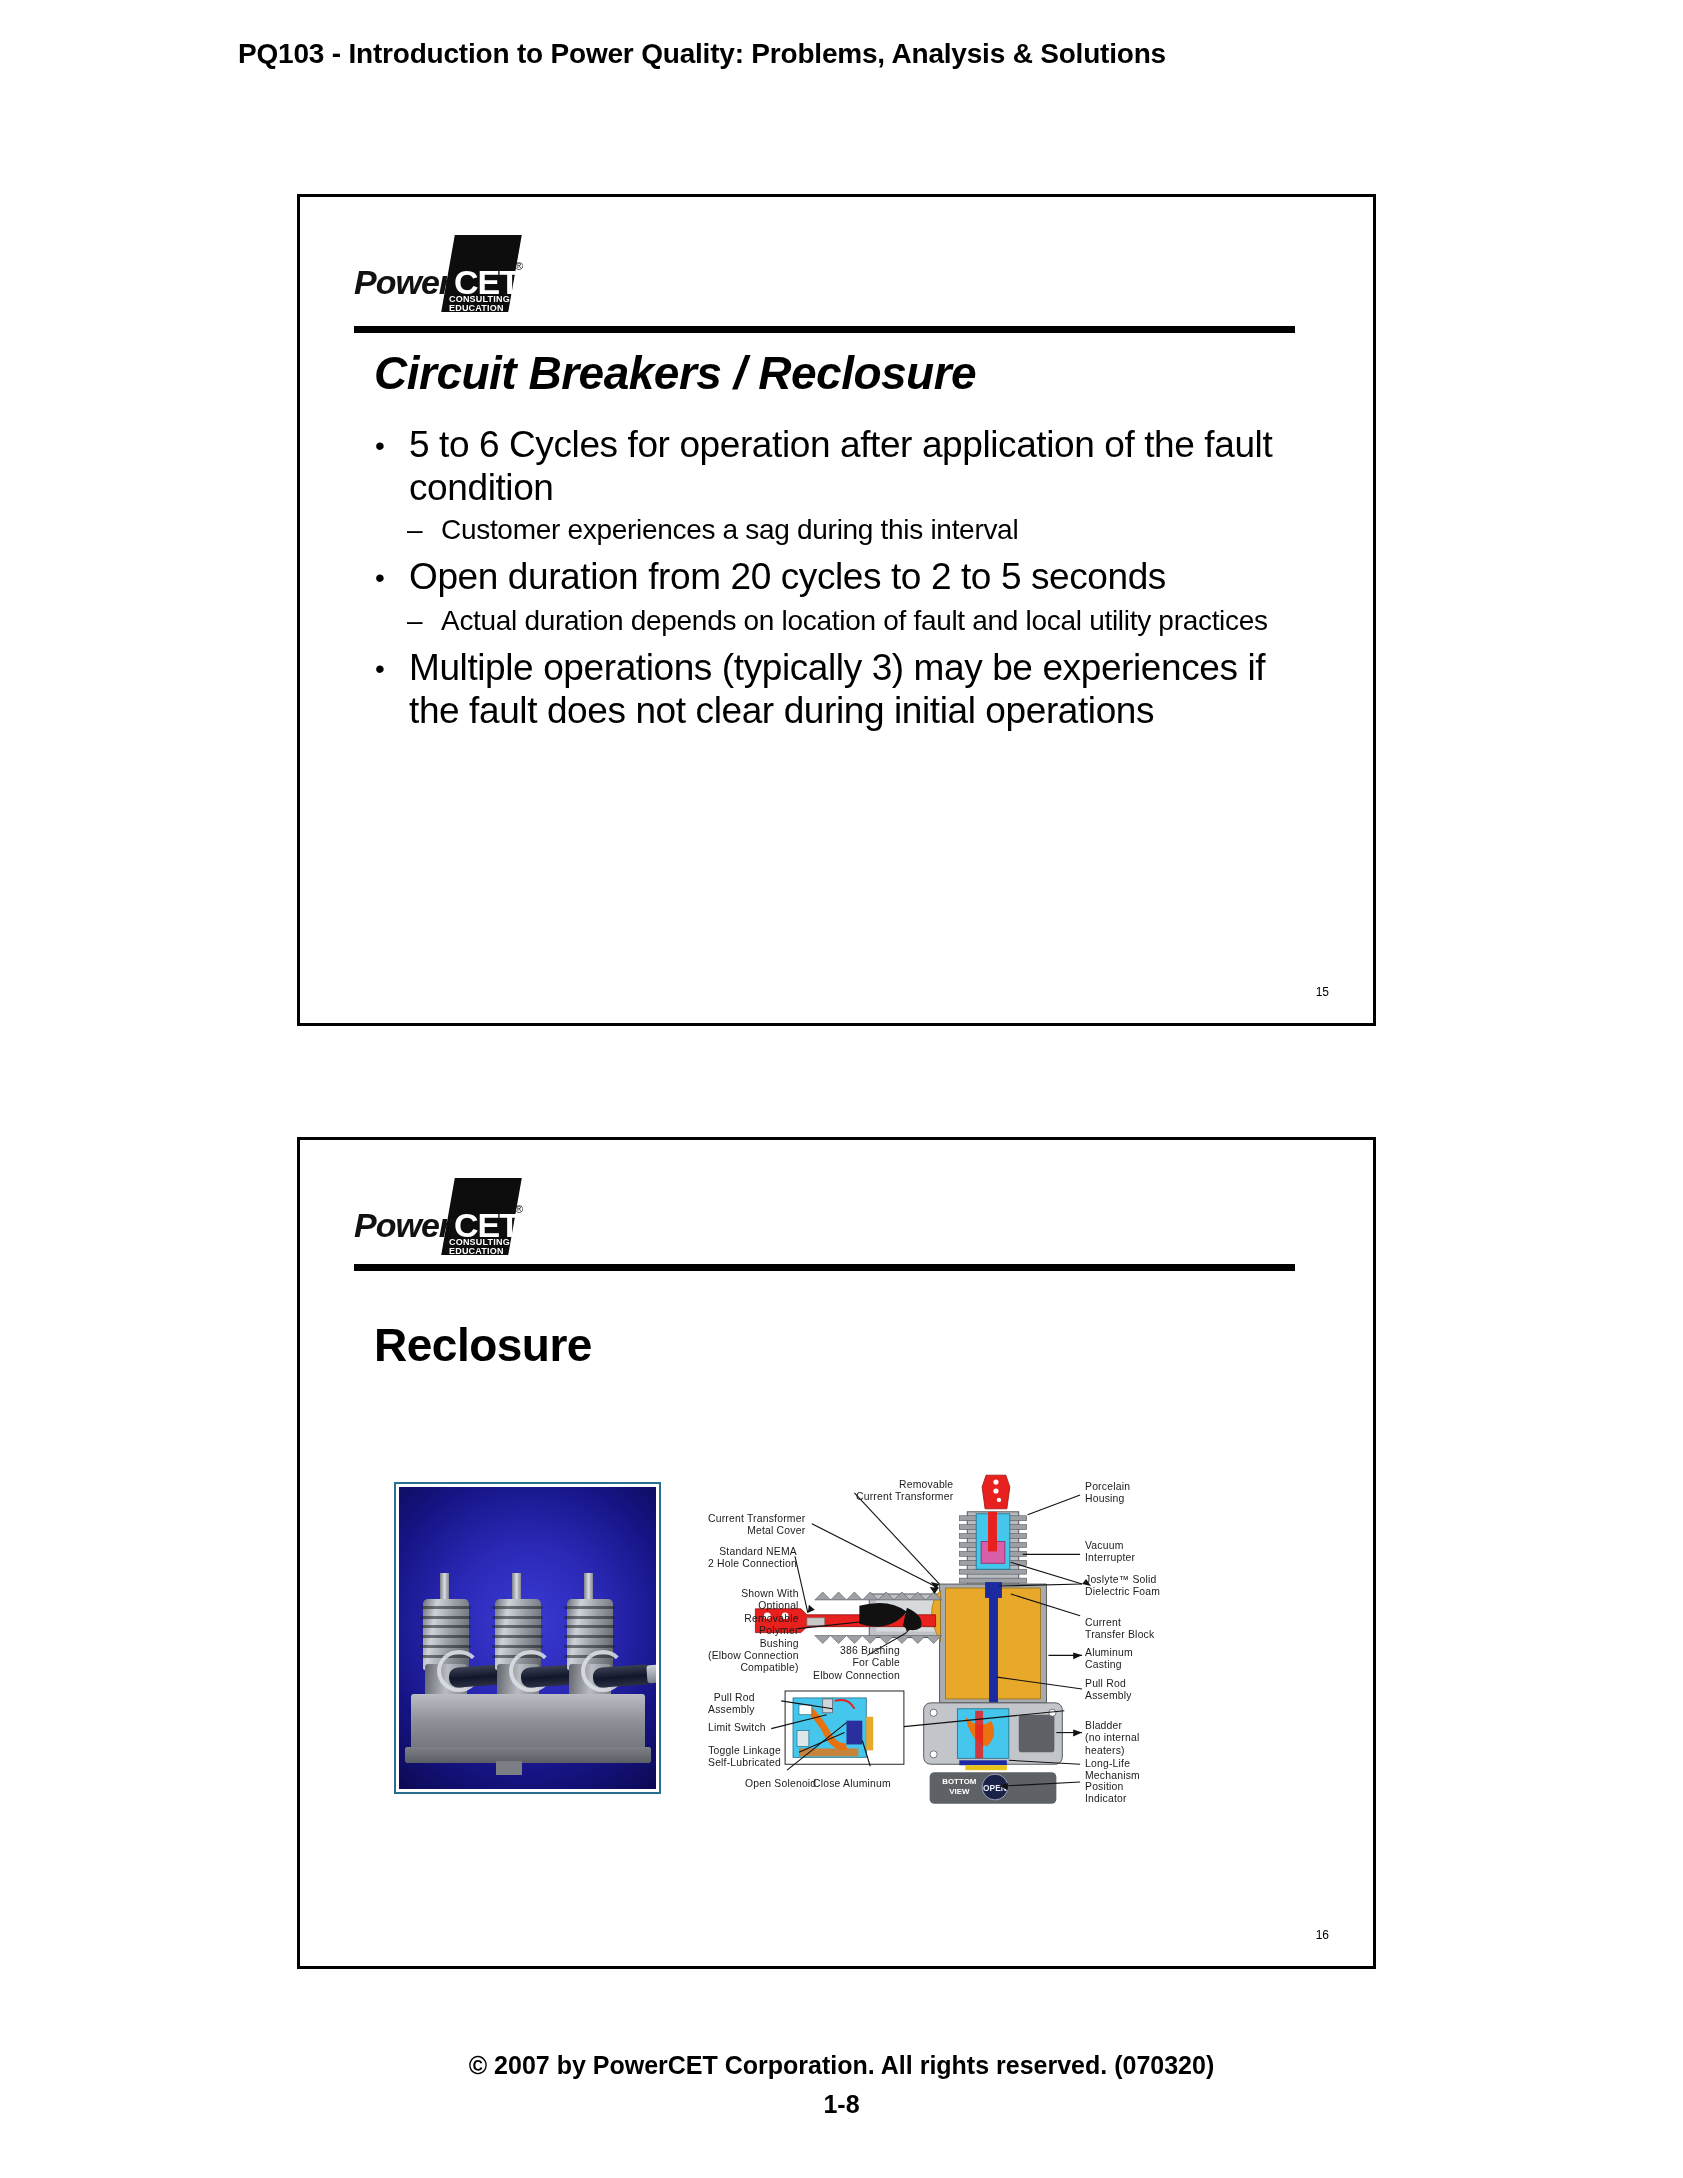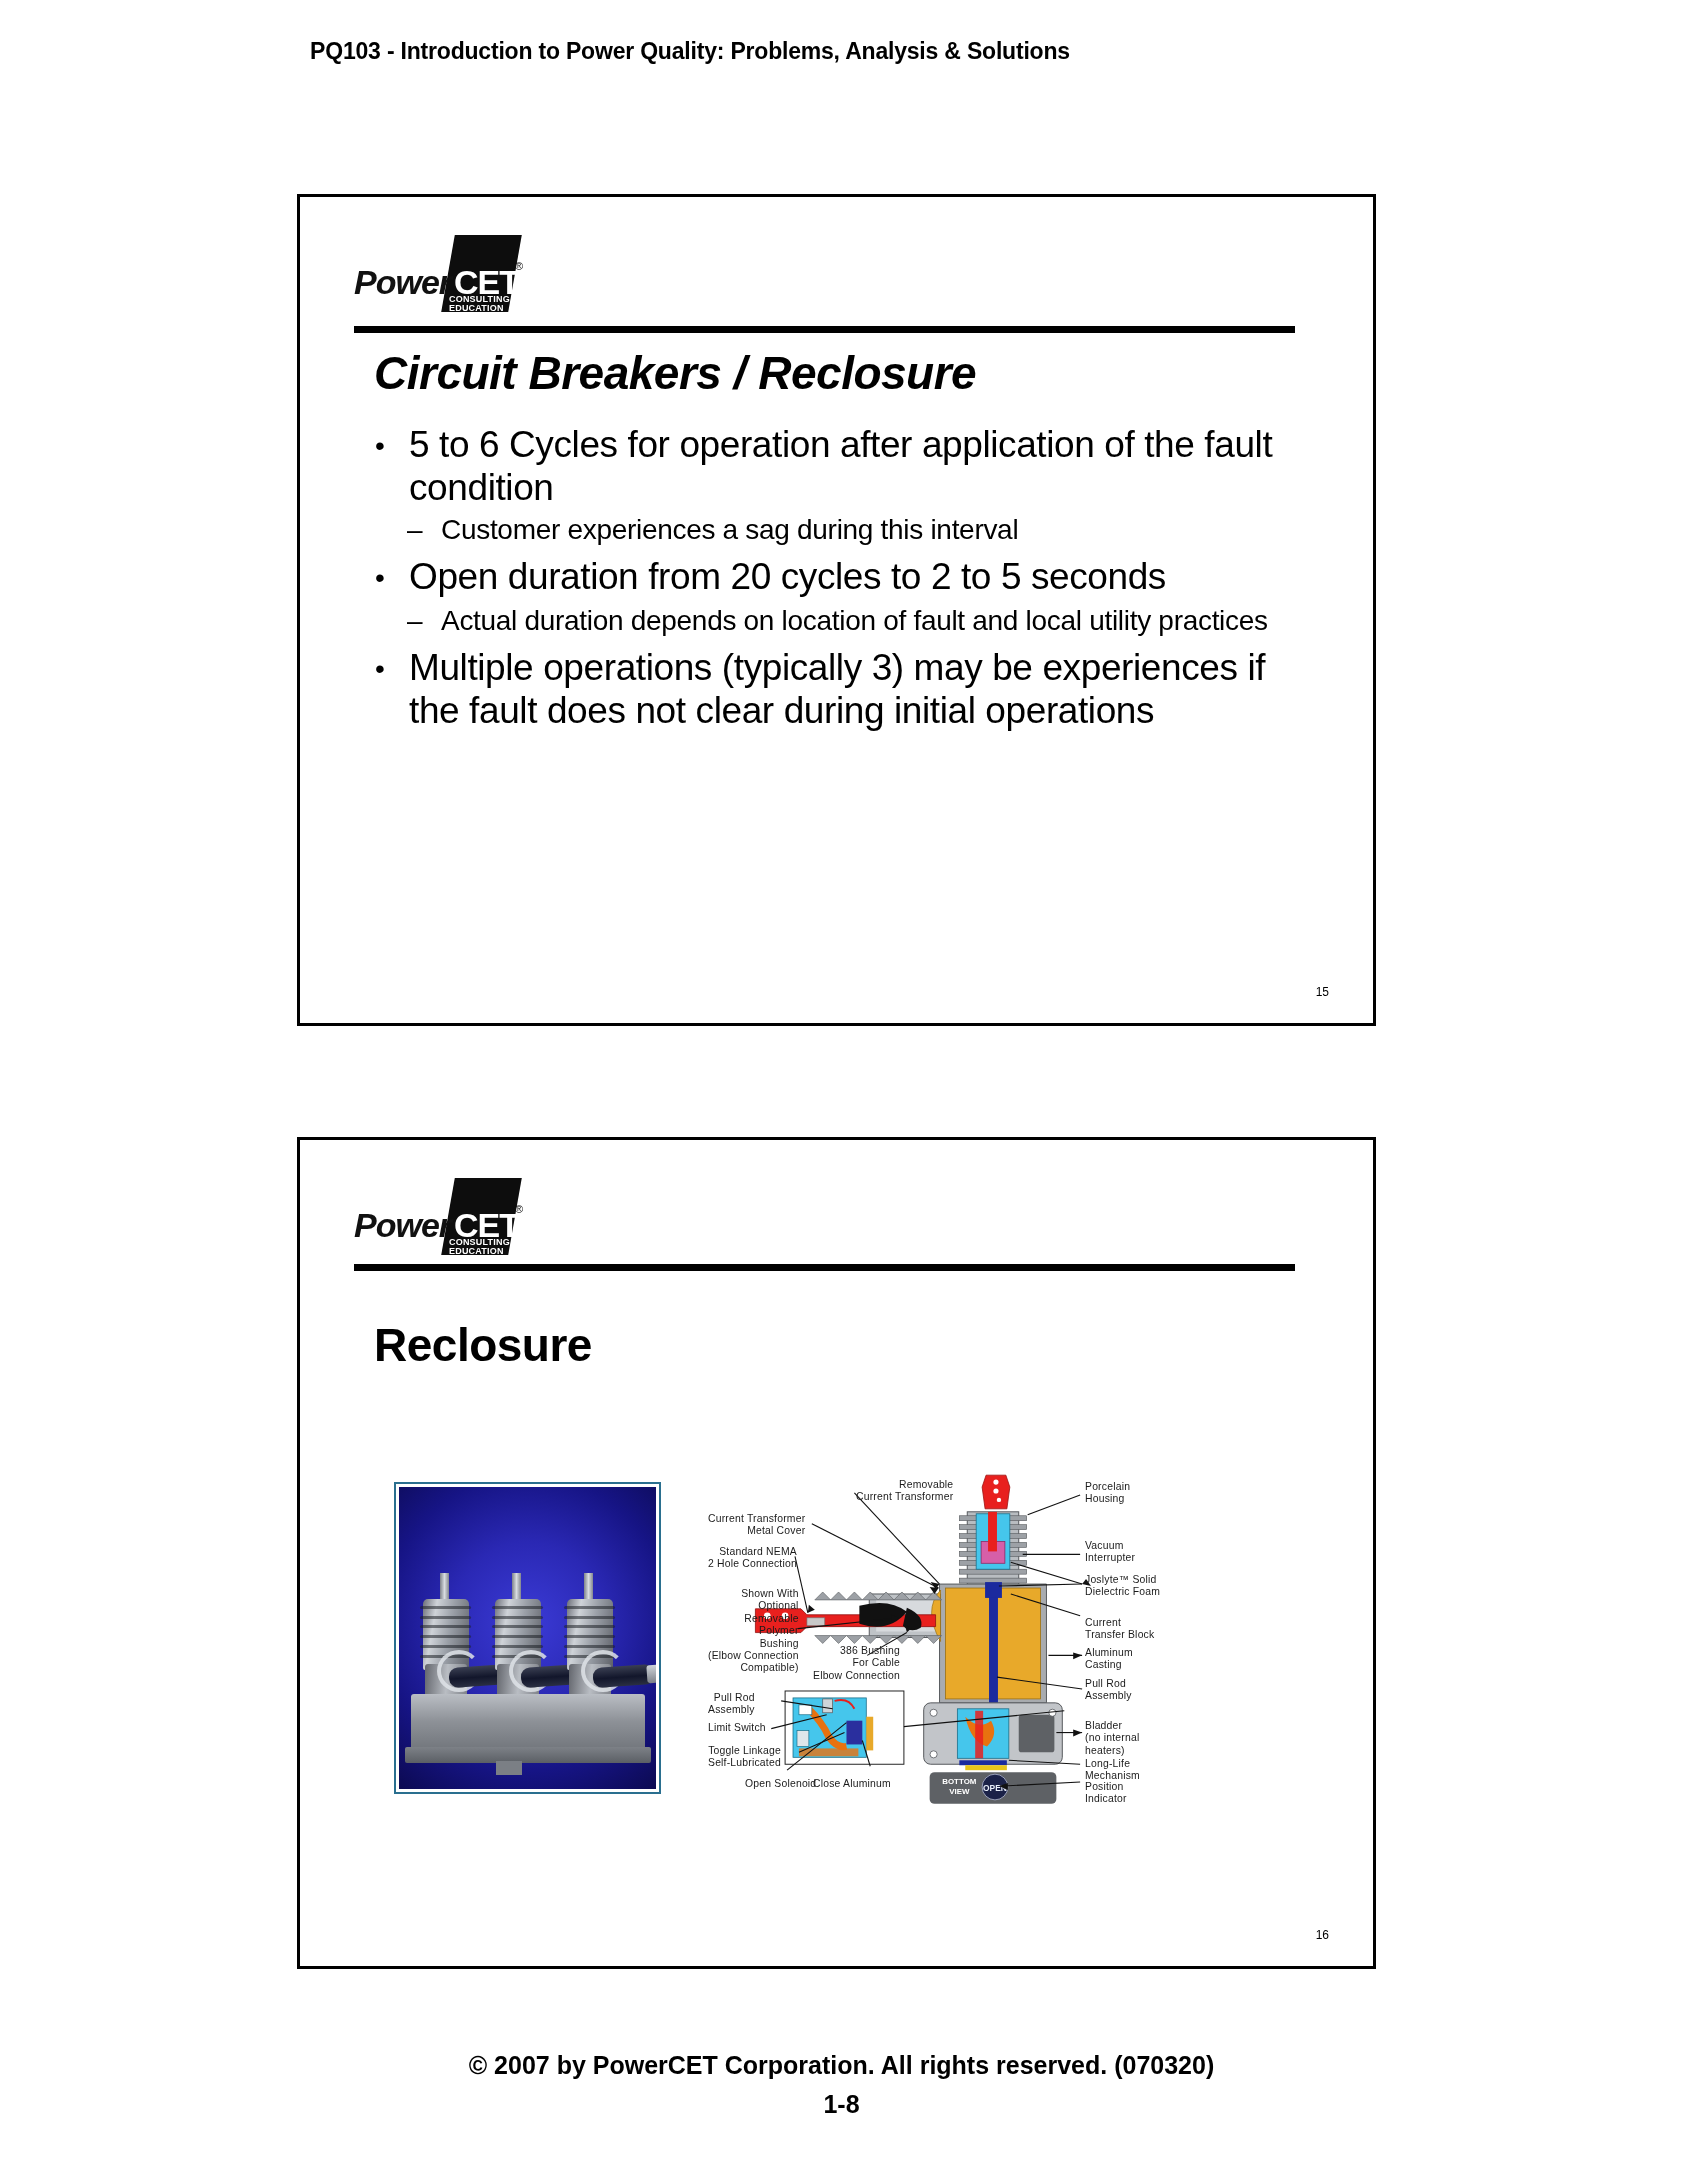--- a/index.html
+++ b/index.html
@@ -1,20 +1,20 @@
 <!DOCTYPE html>
 <html><head>
 <meta charset="utf-8">
 <style>
   html,body{margin:0;padding:0;background:#fff;}
   body{width:1683px;height:2178px;font-family:"Liberation Sans",sans-serif;color:#000;position:relative;overflow:hidden;}
 
   
-  .page-header{position:absolute;top:38px;left:0;width:1380px;text-align:center;
-    font-size:23px;font-weight:bold;letter-spacing:-0.2px;}
+  .page-header{position:absolute;top:38px;left:12px;width:1380px;text-align:center;
+    font-size:28px;font-weight:bold;letter-spacing:-0.2px;}
   .page-footer{position:absolute;top:2051px;left:0;width:1683px;text-align:center;
     font-size:25px;font-weight:bold;}
   .page-footer .line2{display:block;margin-top:10px;}
 
   
   .slide{position:absolute;background:#fff;border:3px solid #000;box-sizing:border-box;}
   #slide-1{left:297px;top:194px;width:1079px;height:832px;}
   #slide-2{left:297px;top:1137px;width:1079px;height:832px;}
 
   

